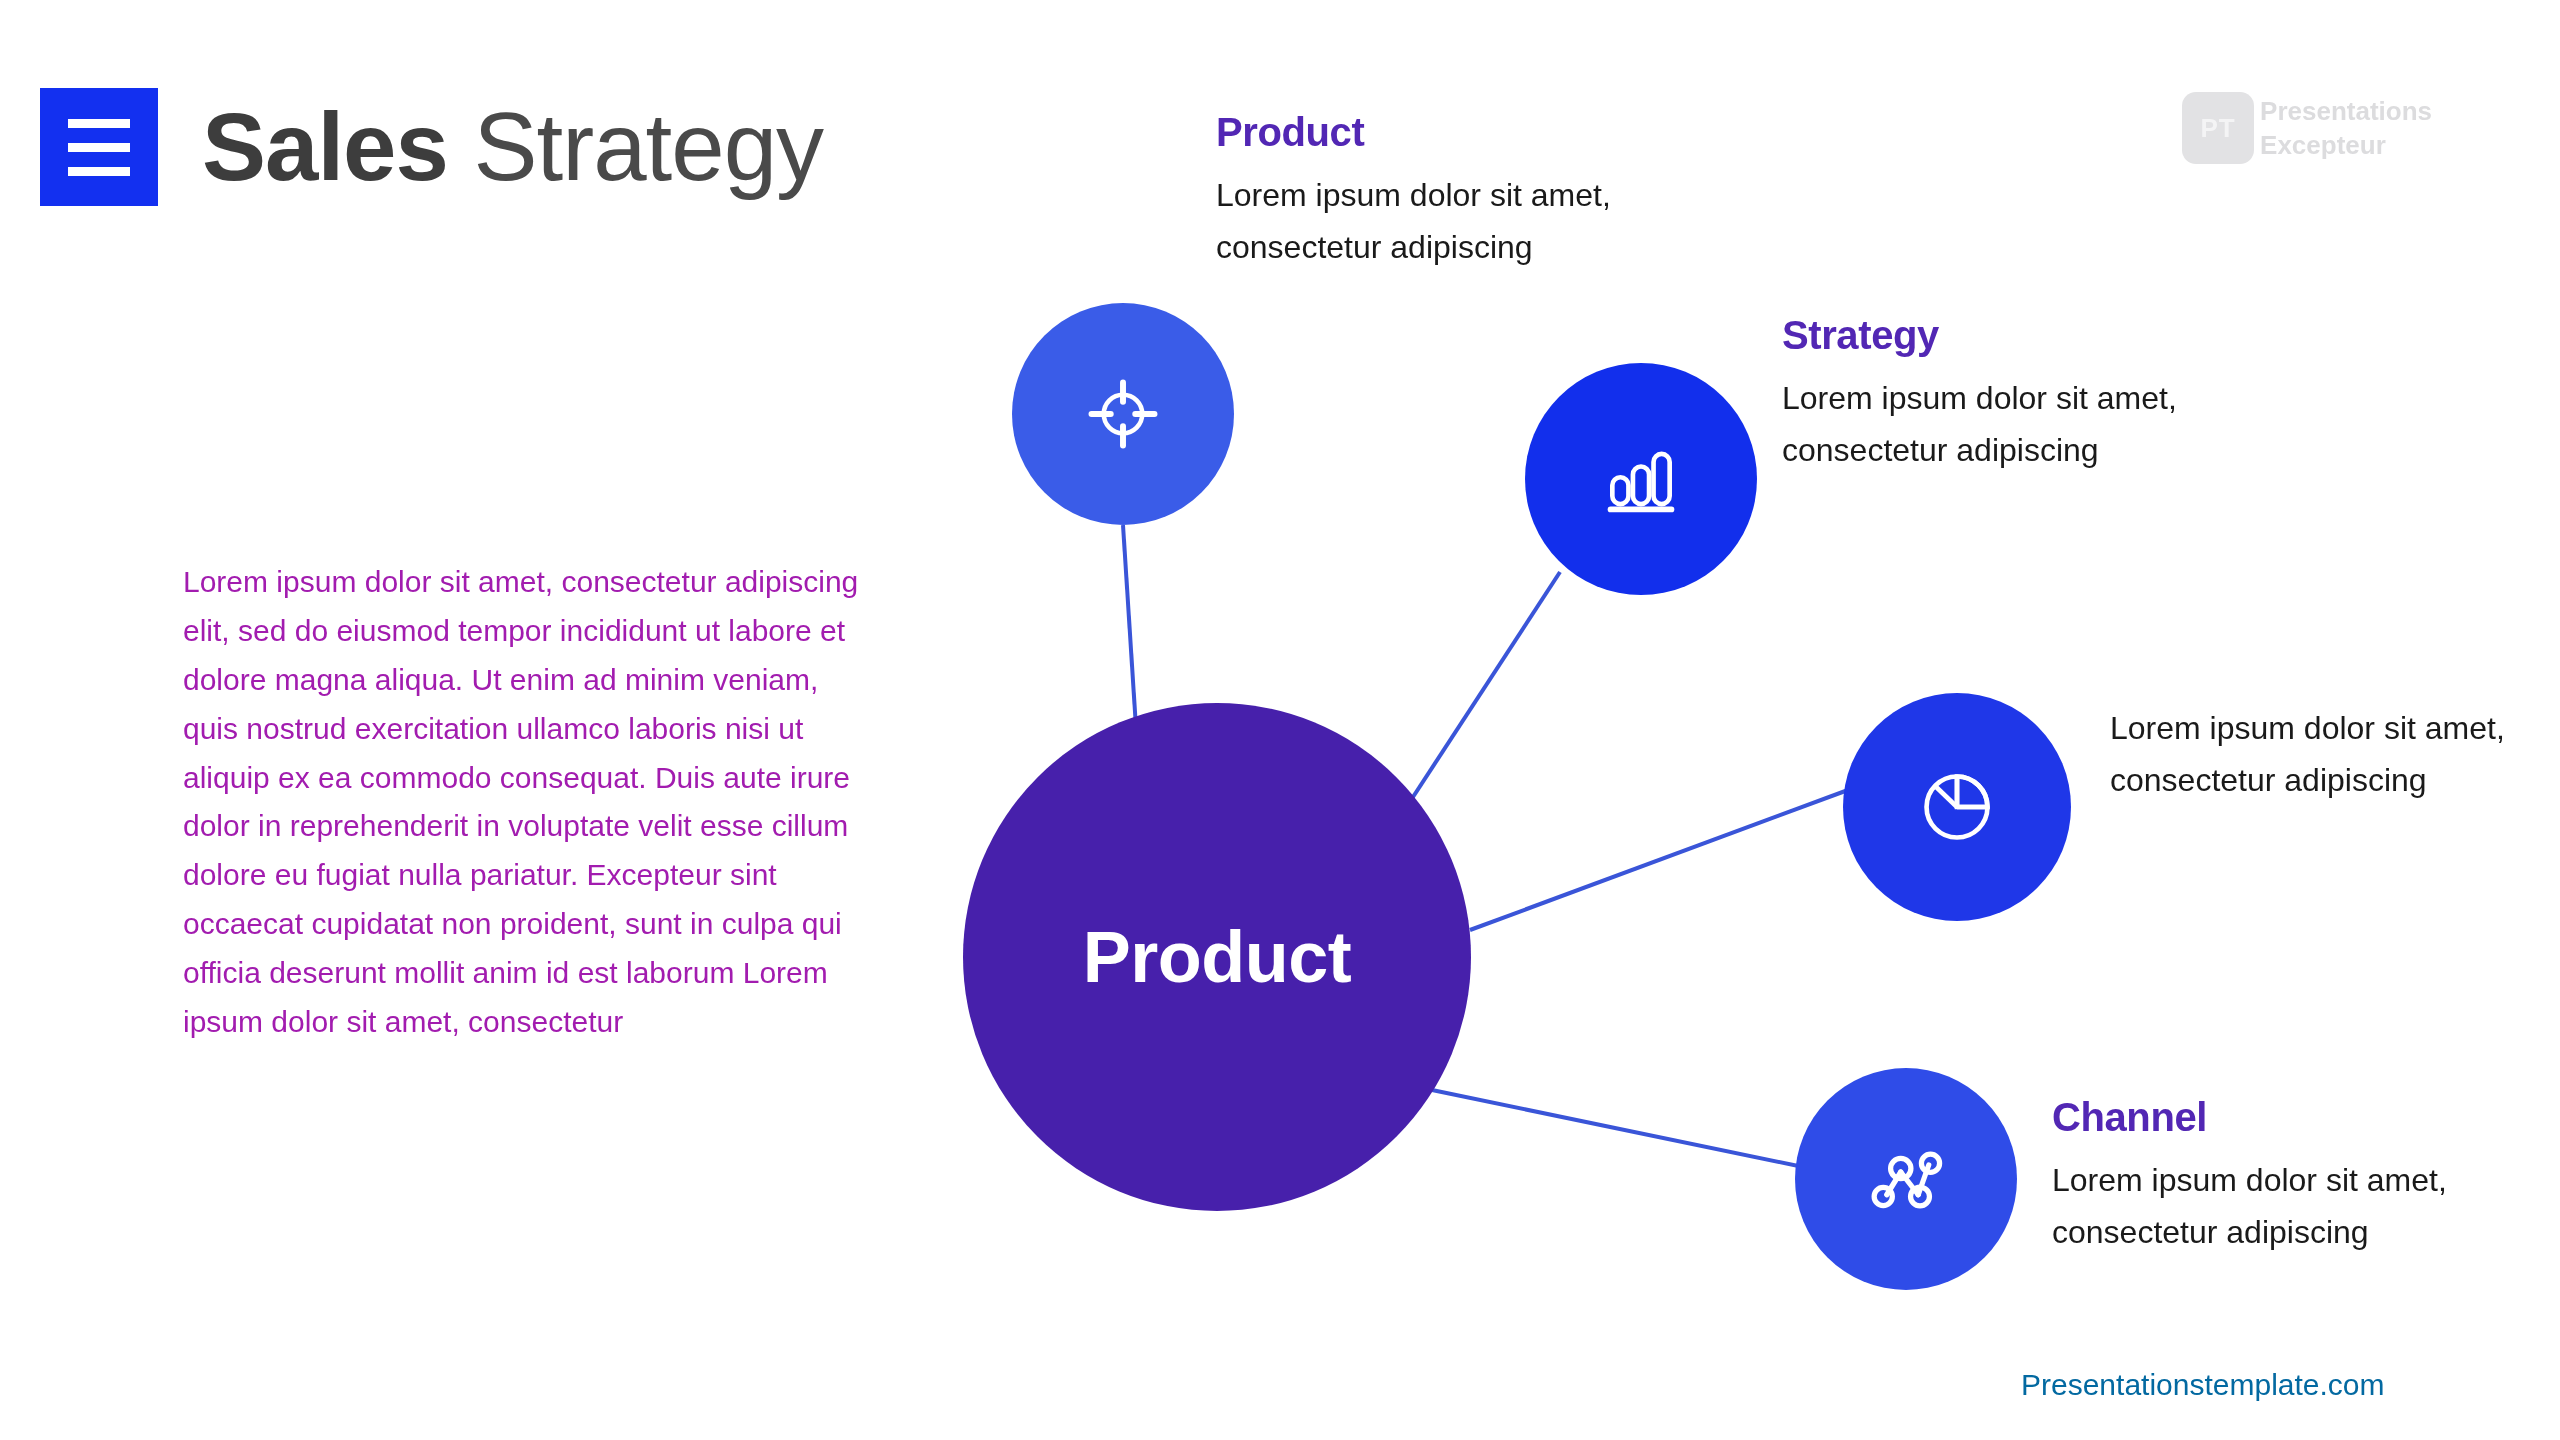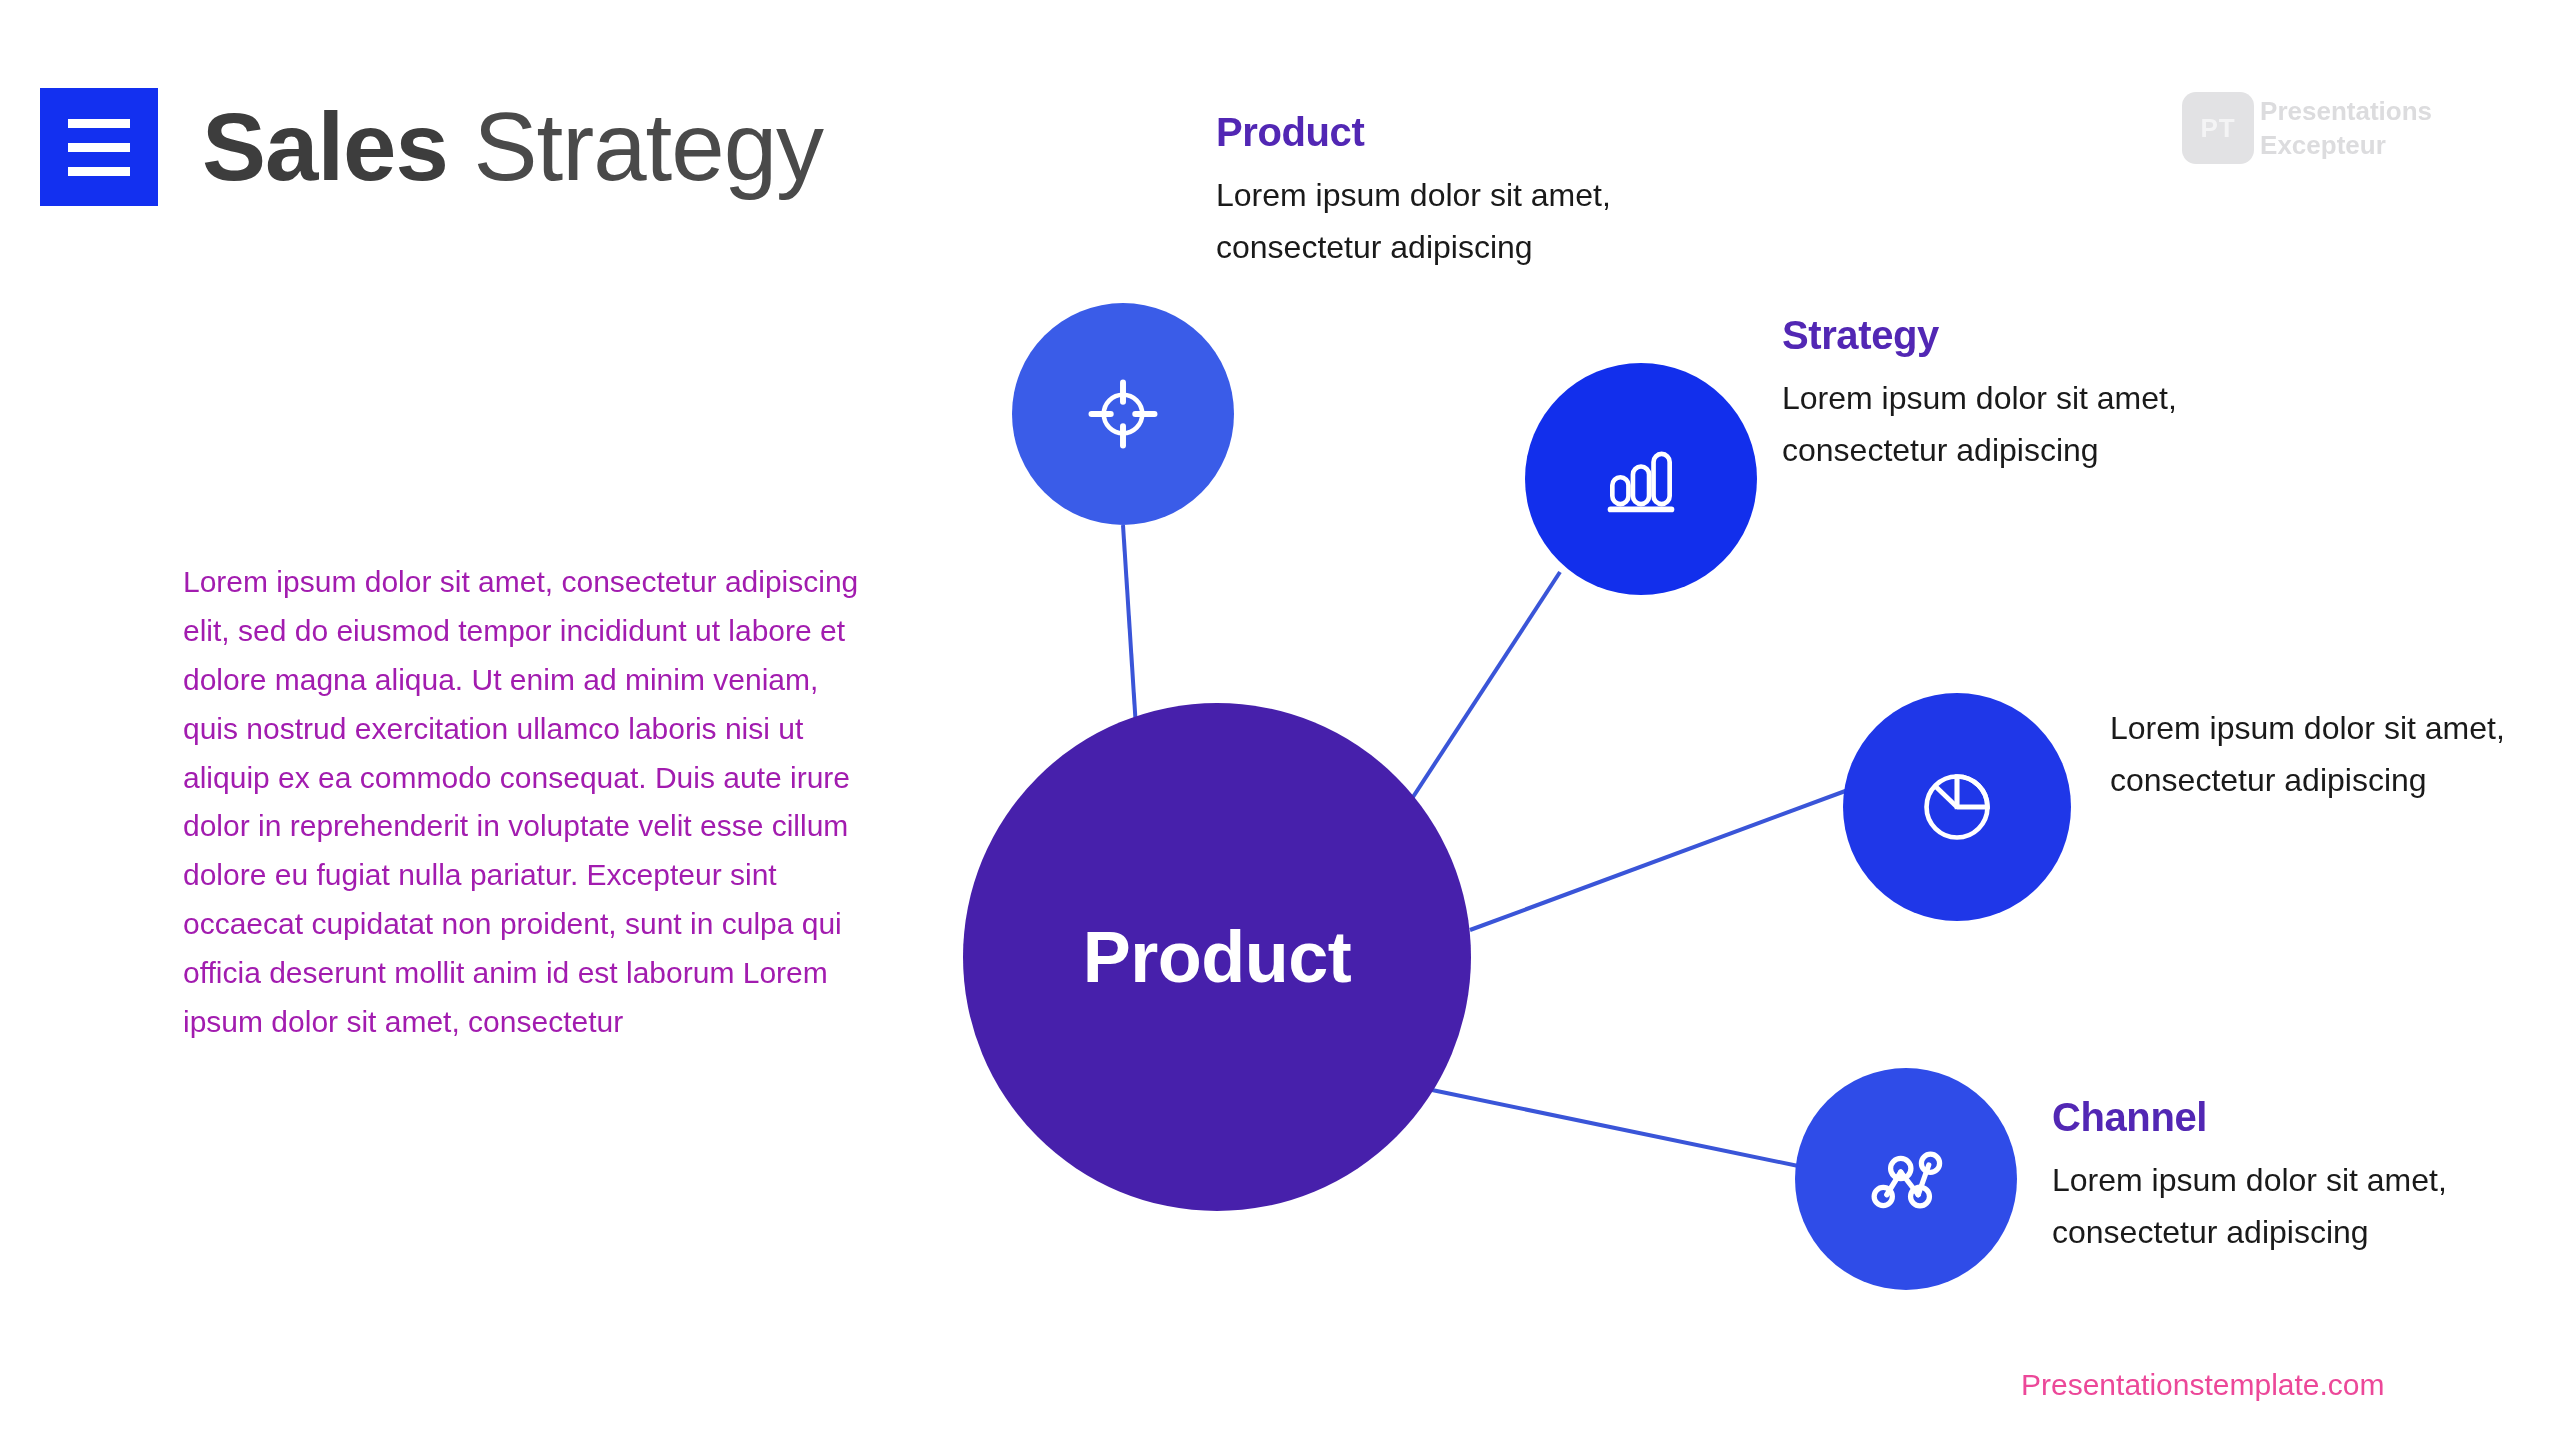--- a/index.html
+++ b/index.html
@@ -61,21 +61,21 @@
   .blk { position:absolute; }
   .blk h3 { font-size:40px; font-weight:bold; color:#5227b4; letter-spacing:-0.4px; line-height:1.1; }
   .blk p  { font-size:32px; color:#1a1a1a; line-height:1.62; margin-top:16px; }
 
   .blk-product  { left:1216px; top:110px;  width:430px; }
   .blk-customer { left:1782px; top:313px;  width:430px; }
   .blk-talent   { left:2110px; top:687px;  width:430px; }
   .blk-channel  { left:2052px; top:1095px; width:430px; }
 
   
-  .footer { position:absolute; left:2021px; top:1368px; font-size:30px; color:#ec4899; }
+  .footer { position:absolute; left:2021px; top:1368px; font-size:30px; color:#0369a1; }
 </style>
 </head>
 <body>
 
 <div class="header">
   <div class="menu-btn">
     <span></span>
     <span></span>
     <span></span>
   </div>

